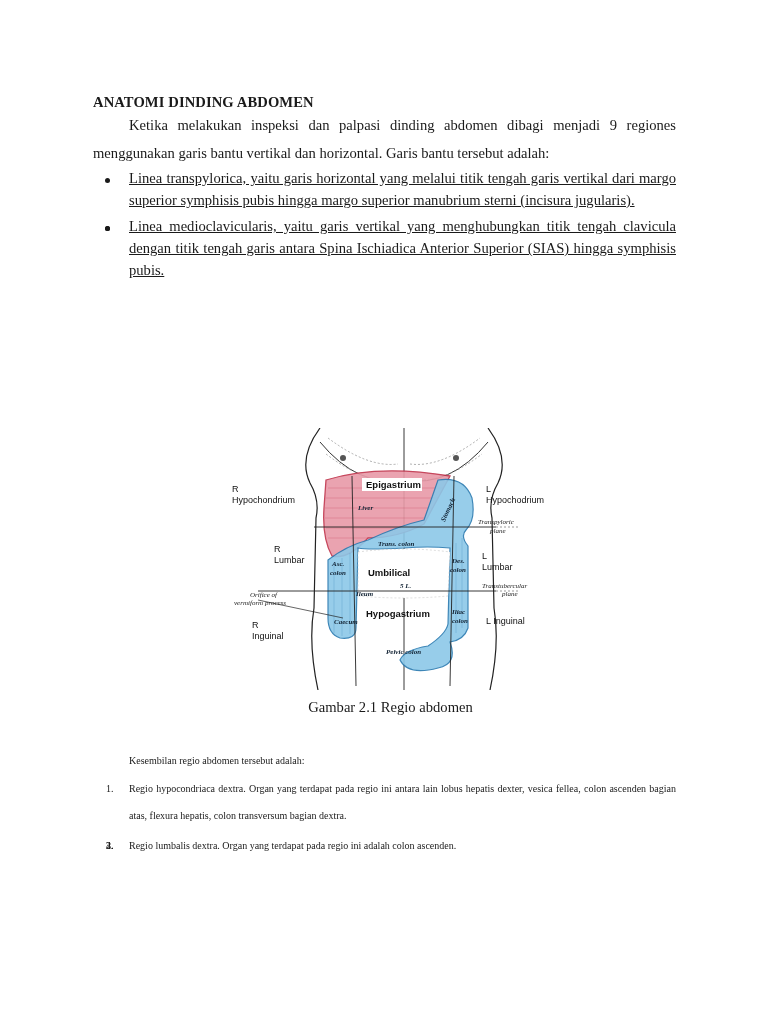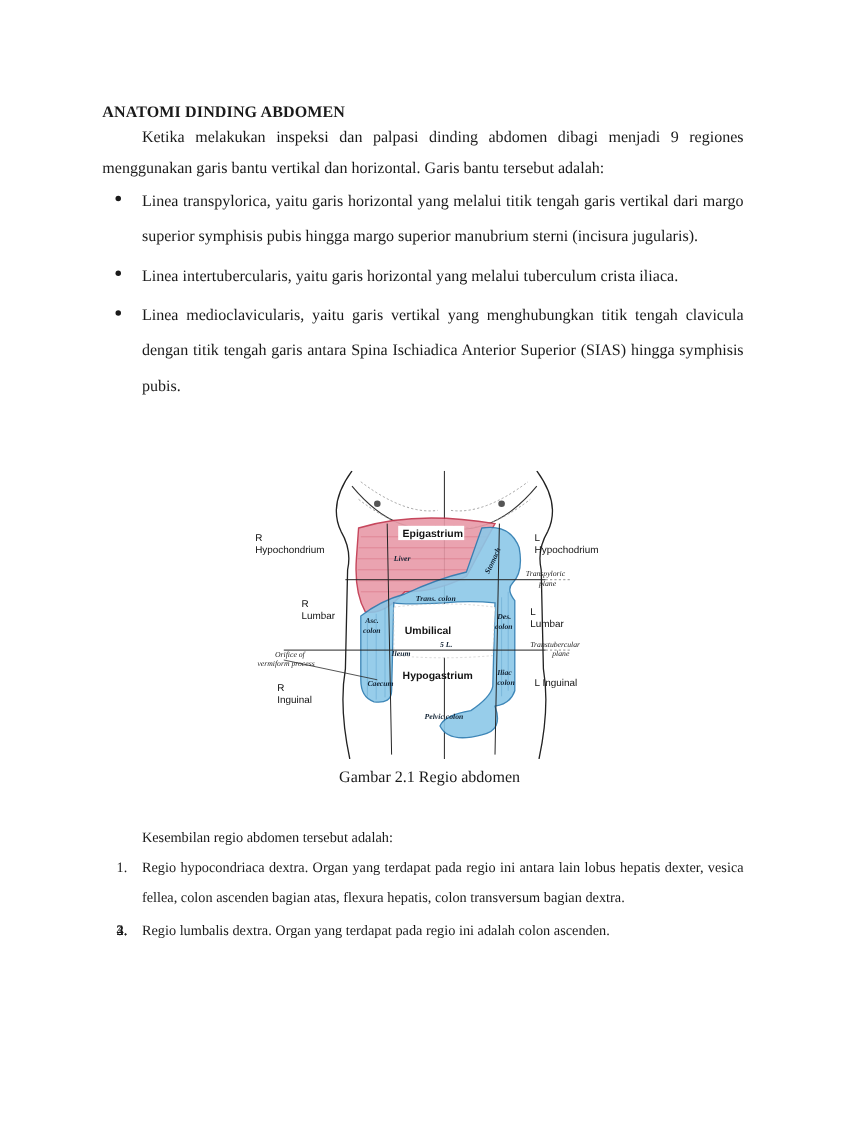--- a/index.html
+++ b/index.html
@@ -4,44 +4,44 @@
 <style>
   html, body { margin:0; padding:0; background:#ffffff; }
   body { width:768px; height:1024px; position:relative; overflow:hidden;
          font-family:"Liberation Serif", serif; color:#1a1a1a; }
   .page { position:absolute; left:0; top:0; width:646px; height:1024px; background:#fff; }
   .content { position:absolute; left:93px; width:583px; top:92px; font-size:14.6px; }
   .title { font-weight:bold; font-size:14.6px; letter-spacing:0.1px; margin:0; line-height:20px; }
   p { margin:0; line-height:27.5px; text-align:justify; }
   .indent { text-indent:36px; }
   ul.bullets { list-style:none; margin:0; padding:0; }
-  ul.bullets li { position:relative; padding-left:36px; line-height:32px; text-align:justify; margin-bottom:4px; }
+  ul.bullets li { position:relative; padding-left:36px; line-height:22px; text-align:justify; margin-bottom:4px;text-decoration:underline; }
   ul.bullets li .dot { position:absolute; left:12px; top:11px; width:5px; height:5px; border-radius:50%; background:#1a1a1a; }
   ol.regio { list-style:none; margin:0; padding:0; }
   ol.regio li { position:relative; padding-left:36px; line-height:27.5px; text-align:justify; margin-bottom:2px; }
   ol.regio li .num { position:absolute; left:13px; top:0; }
   .figure { position:absolute; left:228px; top:428px; width:325px; height:262px; }
   .caption { position:absolute; left:99px; width:583px; top:697px; text-align:center; font-size:14.6px; line-height:20px; }
-  .after { position:absolute; left:93px; width:583px; top:747px; font-size:13px; }
+  .after { position:absolute; left:93px; width:583px; top:747px; font-size:10px; }
   .lbl { font-family:"Liberation Sans", sans-serif; font-size:9px; fill:#111; }
   .lbl-b { font-family:"Liberation Sans", sans-serif; font-size:9.5px; font-weight:bold; fill:#111; }
   .lbl-i { font-family:"Liberation Serif", serif; font-style:italic; font-size:7px; fill:#222; }
   .org { font-family:"Liberation Serif", serif; font-style:italic; font-size:7px; fill:#123; font-weight:bold; }
 </style>
 </head>
 <body>
 
 <div class="page">
 
   <div class="content">
     <h1 class="title">ANATOMI DINDING ABDOMEN</h1>
     <p class="indent">Ketika melakukan inspeksi dan palpasi dinding abdomen dibagi menjadi 9 regiones menggunakan garis bantu vertikal dan horizontal. Garis bantu tersebut adalah:</p>
     <ul class="bullets">
       <li><span class="dot"></span><span>Linea transpylorica, yaitu garis horizontal yang melalui titik tengah garis vertikal dari margo superior symphisis pubis hingga margo superior manubrium sterni (incisura jugularis).</span></li>
-      <li><span class="dot"></span><span>Linea intertubercularis, yaitu garis horizontal yang melalui tuberculum crista iliaca.</span></li>
+      <li><span class="dot"></span></li>
       <li><span class="dot"></span><span>Linea medioclavicularis, yaitu garis vertikal yang menghubungkan titik tengah clavicula dengan titik tengah garis antara Spina Ischiadica Anterior Superior (SIAS) hingga symphisis pubis.</span></li>
     </ul>
   </div>
 
   <div class="figure">
     <svg width="325" height="262" viewBox="0 0 325 262" xmlns="http://www.w3.org/2000/svg">
 
       <path d="M92 0 Q70 30 82 55 Q92 72 88 90 L86 180 Q80 215 90 262" fill="none" stroke="#222" stroke-width="1.2"></path>
       <path d="M260 0 Q282 30 270 55 Q260 72 264 90 L266 180 Q272 215 262 262" fill="none" stroke="#222" stroke-width="1.2"></path>
 

